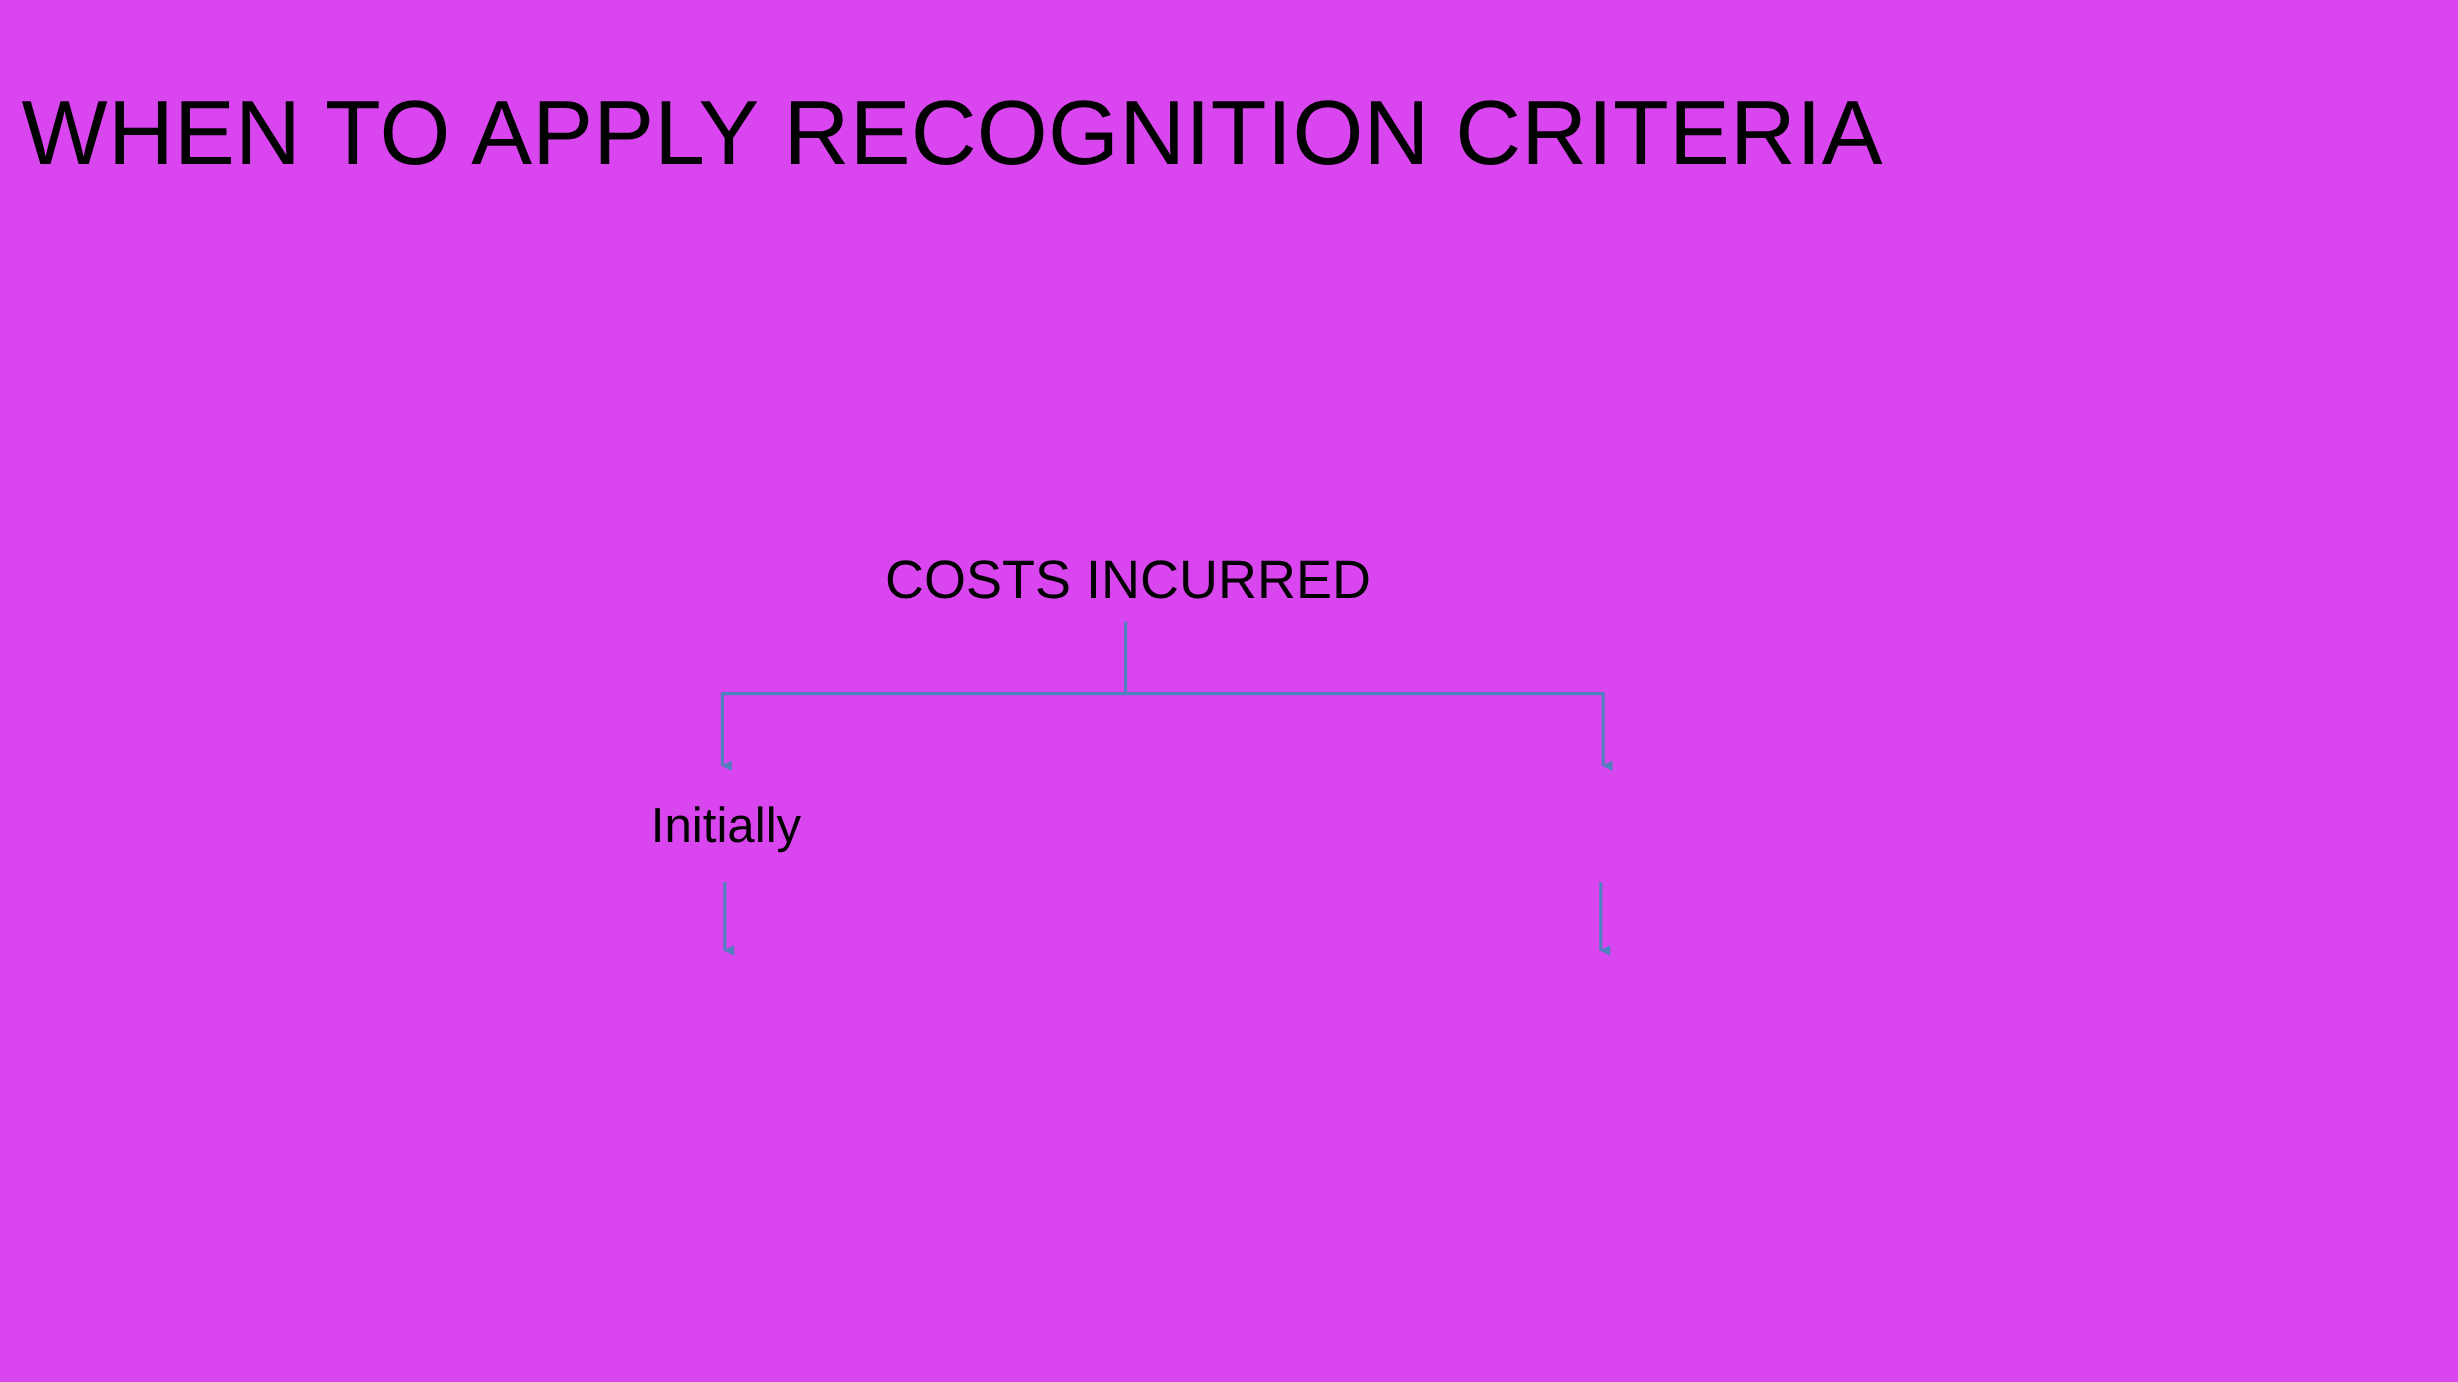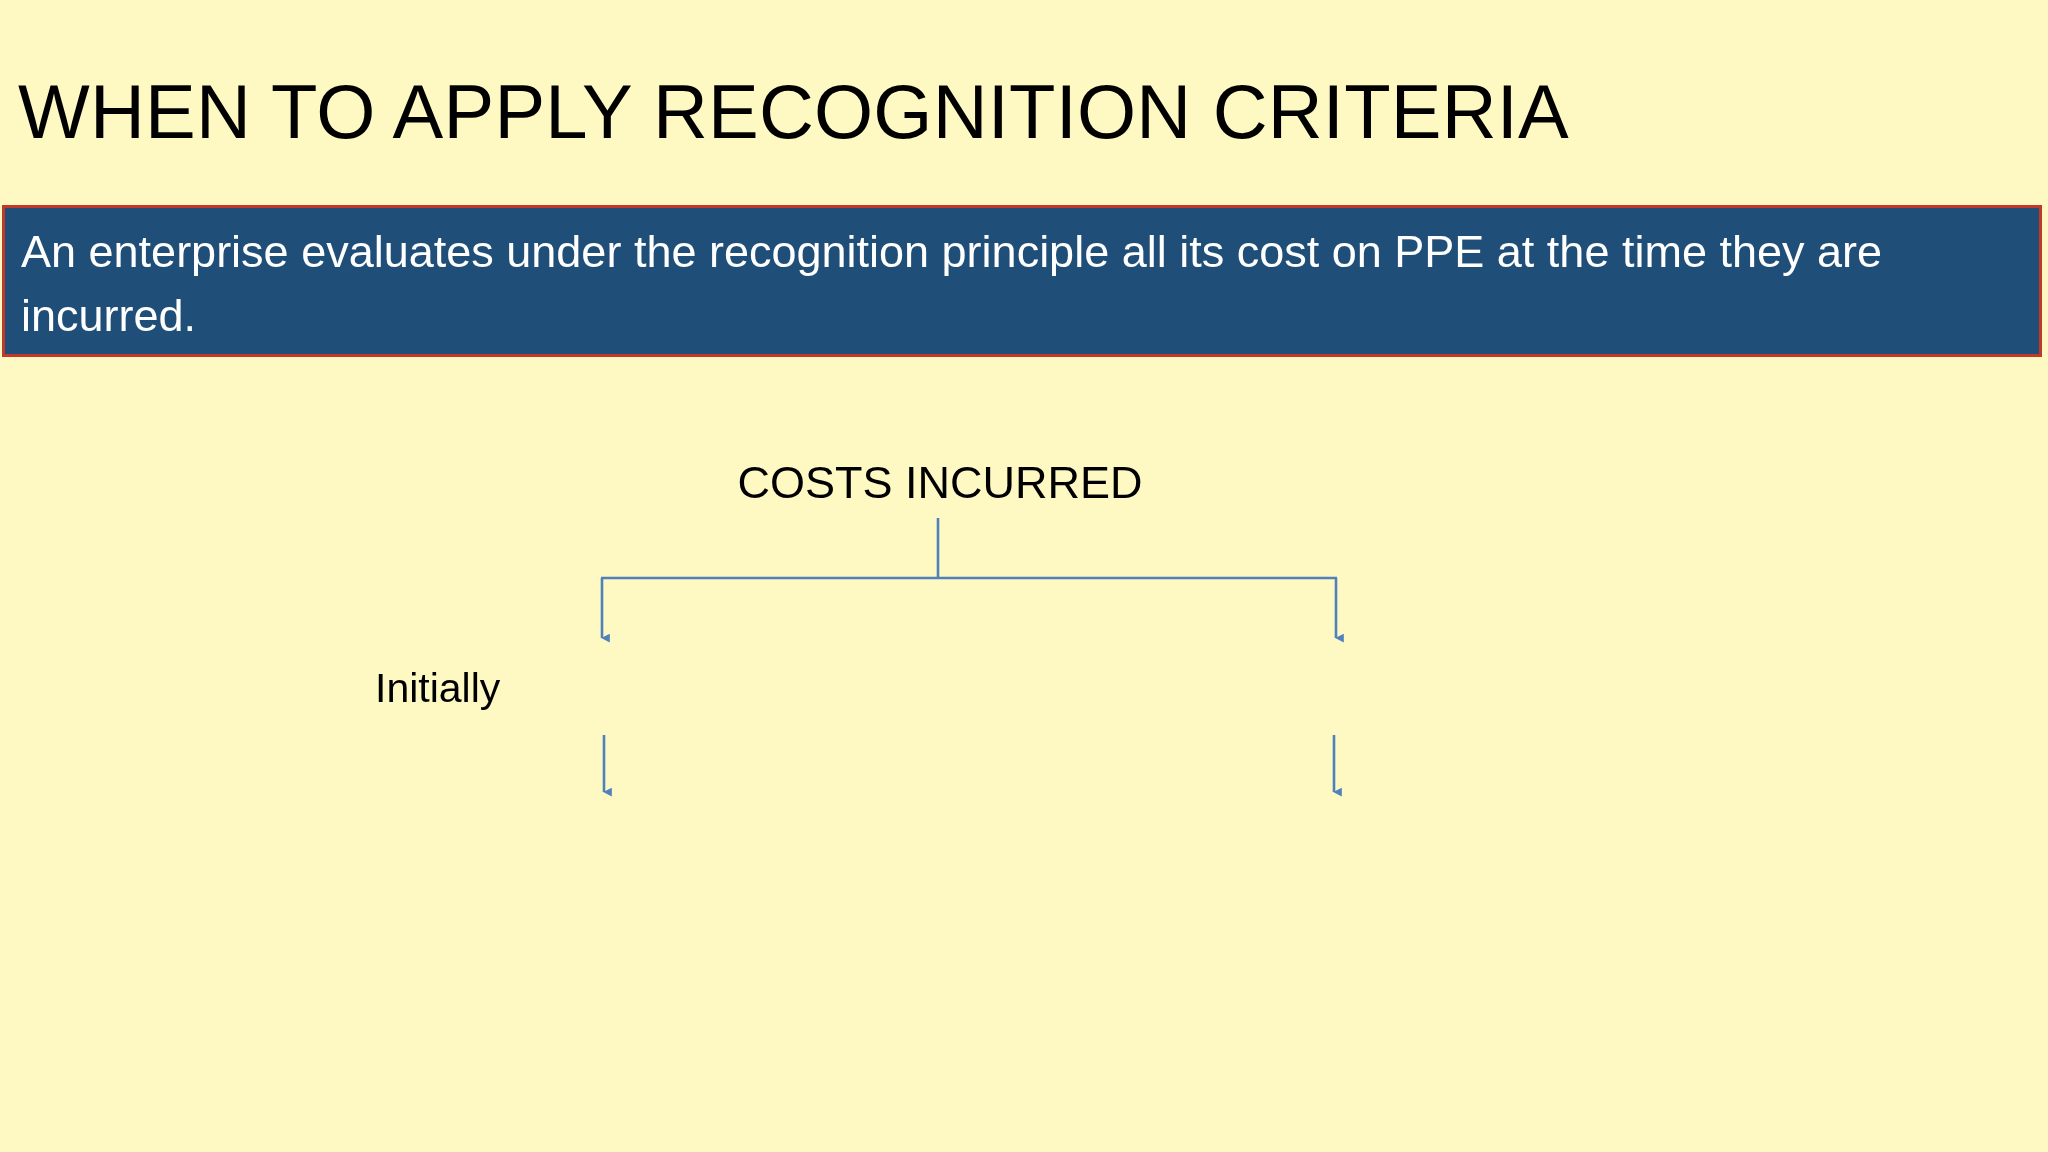--- a/index.html
+++ b/index.html
@@ -15,21 +15,21 @@
     font-family: "Liberation Sans", sans-serif;
     color: #0d0d0d;
     position: relative;
   }
 
   .slide {
     position: absolute;
     left: 0; top: 0;
     width: 2048px;
     height: 1152px;
-    background: #fef9c3;
+    background: #d946ef;
   }
 
   
   .slide-title {
     position: absolute;
     left: 18px;
     top: 66px;
     width: 1960px;
     font-size: 76px;
     line-height: 92px;
@@ -79,20 +79,21 @@
     font-size: 45px;
     line-height: 56px;
     color: #000000;
     white-space: nowrap;
   }
 
   .branch-label {
     position: absolute;
     top: 282px;
     width: 460px;
+    text-align: center;
     font-size: 41px;
     line-height: 52px;
     color: #000000;
     white-space: nowrap;
   }
   .branch-label.left  { left: 375px; }
   .branch-label.right { left: 1103px; }
 
   .connectors {
     position: absolute;
@@ -102,23 +103,20 @@
     pointer-events: none;
   }
 </style>
 </head>
 <body>
 
 <div class="slide">
 
   <div class="slide-title">WHEN TO APPLY RECOGNITION CRITERIA</div>
 
-  <div class="banner">
-    <div class="banner-text">An enterprise evaluates under the recognition principle all its cost on PPE at the time they are incurred.</div>
-  </div>
 
   <div class="diagram">
 
     <svg class="connectors" viewBox="0 0 2048 772" width="2048" height="772">
       <defs>
         <marker id="arrowhead" markerWidth="10" markerHeight="10" refX="4.6" refY="8.4" orient="auto" markerUnits="userSpaceOnUse">
           <path d="M 0.3 0.6 L 9.0 0.6 L 4.65 9.2 Z" fill="#4F81BD"></path>
         </marker>
       </defs>
 

